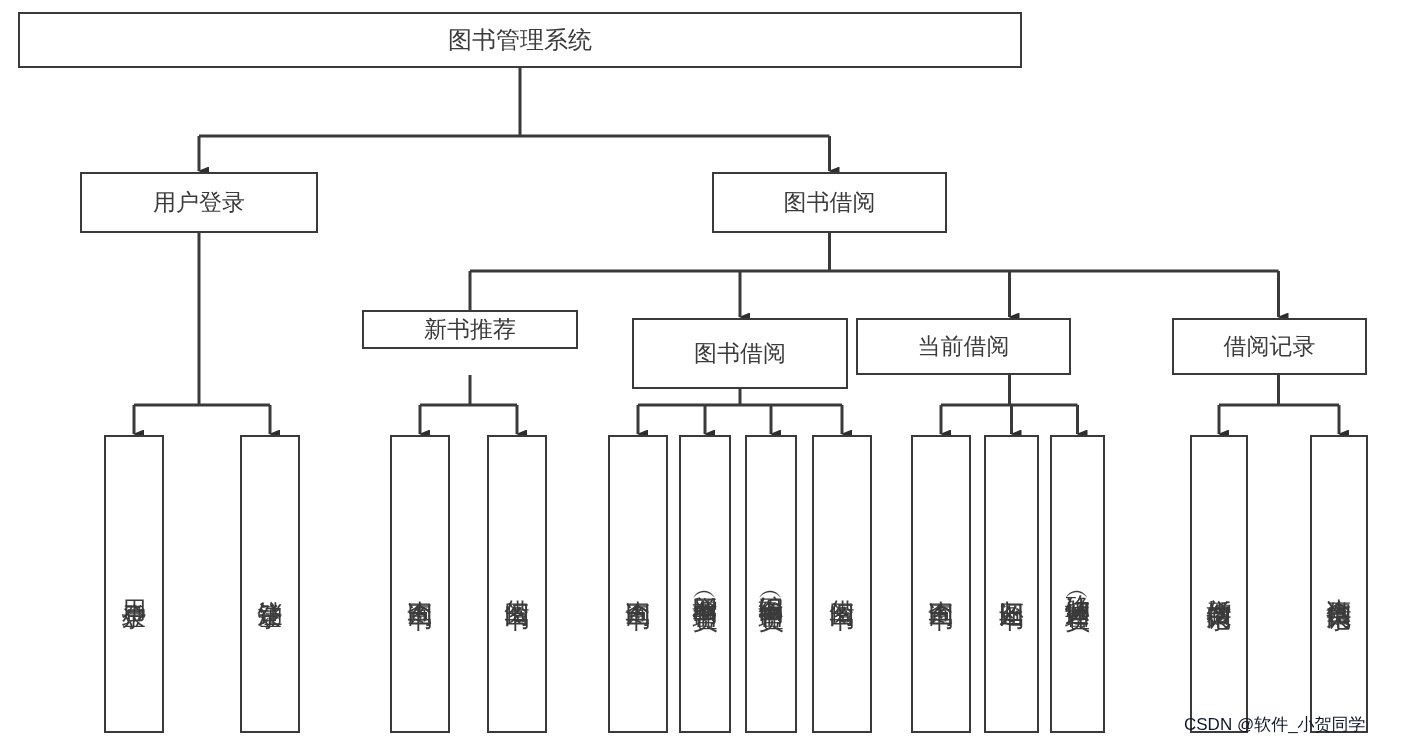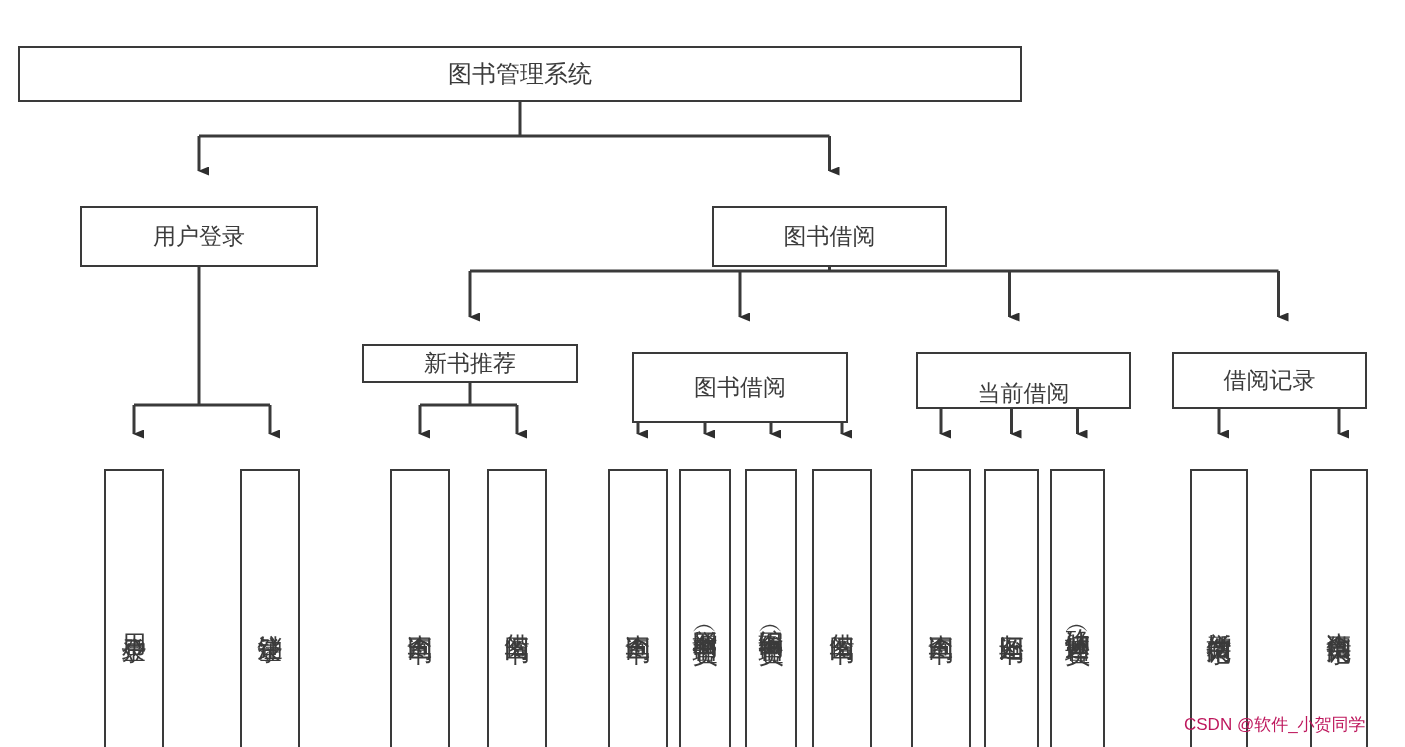--- a/index.html
+++ b/index.html
@@ -28,21 +28,20 @@
   .node {
     position: absolute;
     box-sizing: border-box;
     background: #ffffff;
     border: 2px solid #3a3a3a;
     display: flex;
     align-items: center;
     justify-content: center;
     color: #3b3b3b;
     z-index: 2;
-    margin-top: 34px;
   }
   .node .label {
     display: block;
     text-align: center;
     line-height: 1.18;
     white-space: nowrap;
   }
   .node.horiz .label {
     font-size: 23px;
   }
@@ -58,21 +57,21 @@
     line-height: 1;
   }
   .node.root .label {
     font-size: 24px;
   }
   #watermark {
     position: absolute;
     left: 1184px;
     top: 713px;
     font-size: 17px;
-    color: #be185d;
+    color: #0f172a;
     white-space: nowrap;
     z-index: 5;
   }
 </style>
 </head>
 <body>
 
 <div id="canvas">
   <svg id="edges" viewBox="0 0 1405 747" xmlns="http://www.w3.org/2000/svg">
     <defs>
@@ -126,21 +125,21 @@
       </div>
       <div class="node horiz" id="node-n-book-manage" style="left: 712px; top: 172px; width: 235px; height: 61px;">
         <span class="label">图书借阅</span>
       </div>
       <div class="node horiz" id="node-n-new-book-rec" style="left: 362px; top: 310px; width: 216px; height: 39px;">
         <span class="label">新书推荐</span>
       </div>
       <div class="node horiz" id="node-n-book-borrow" style="left: 632px; top: 318px; width: 216px; height: 71px;">
         <span class="label">图书借阅</span>
       </div>
-      <div class="node horiz" id="node-n-current-borrow" style="left: 916px; top: 318px; width: 215px; height: 57px; align-items: flex-end;">
+      <div class="node horiz" id="node-n-current-borrow" style="left: 856px; top: 318px; width: 215px; height: 57px;">
         <span class="label">当前借阅</span>
       </div>
       <div class="node horiz" id="node-n-borrow-record" style="left: 1172px; top: 318px; width: 195px; height: 57px;">
         <span class="label">借阅记录</span>
       </div>
       <div class="node vert" id="node-l-user-login" style="left: 104px; top: 435px; width: 60px; height: 298px;">
         <span class="label">用户登录</span>
       </div>
       <div class="node vert" id="node-l-user-logout" style="left: 240px; top: 435px; width: 60px; height: 298px;">
         <span class="label">注销登录</span>

